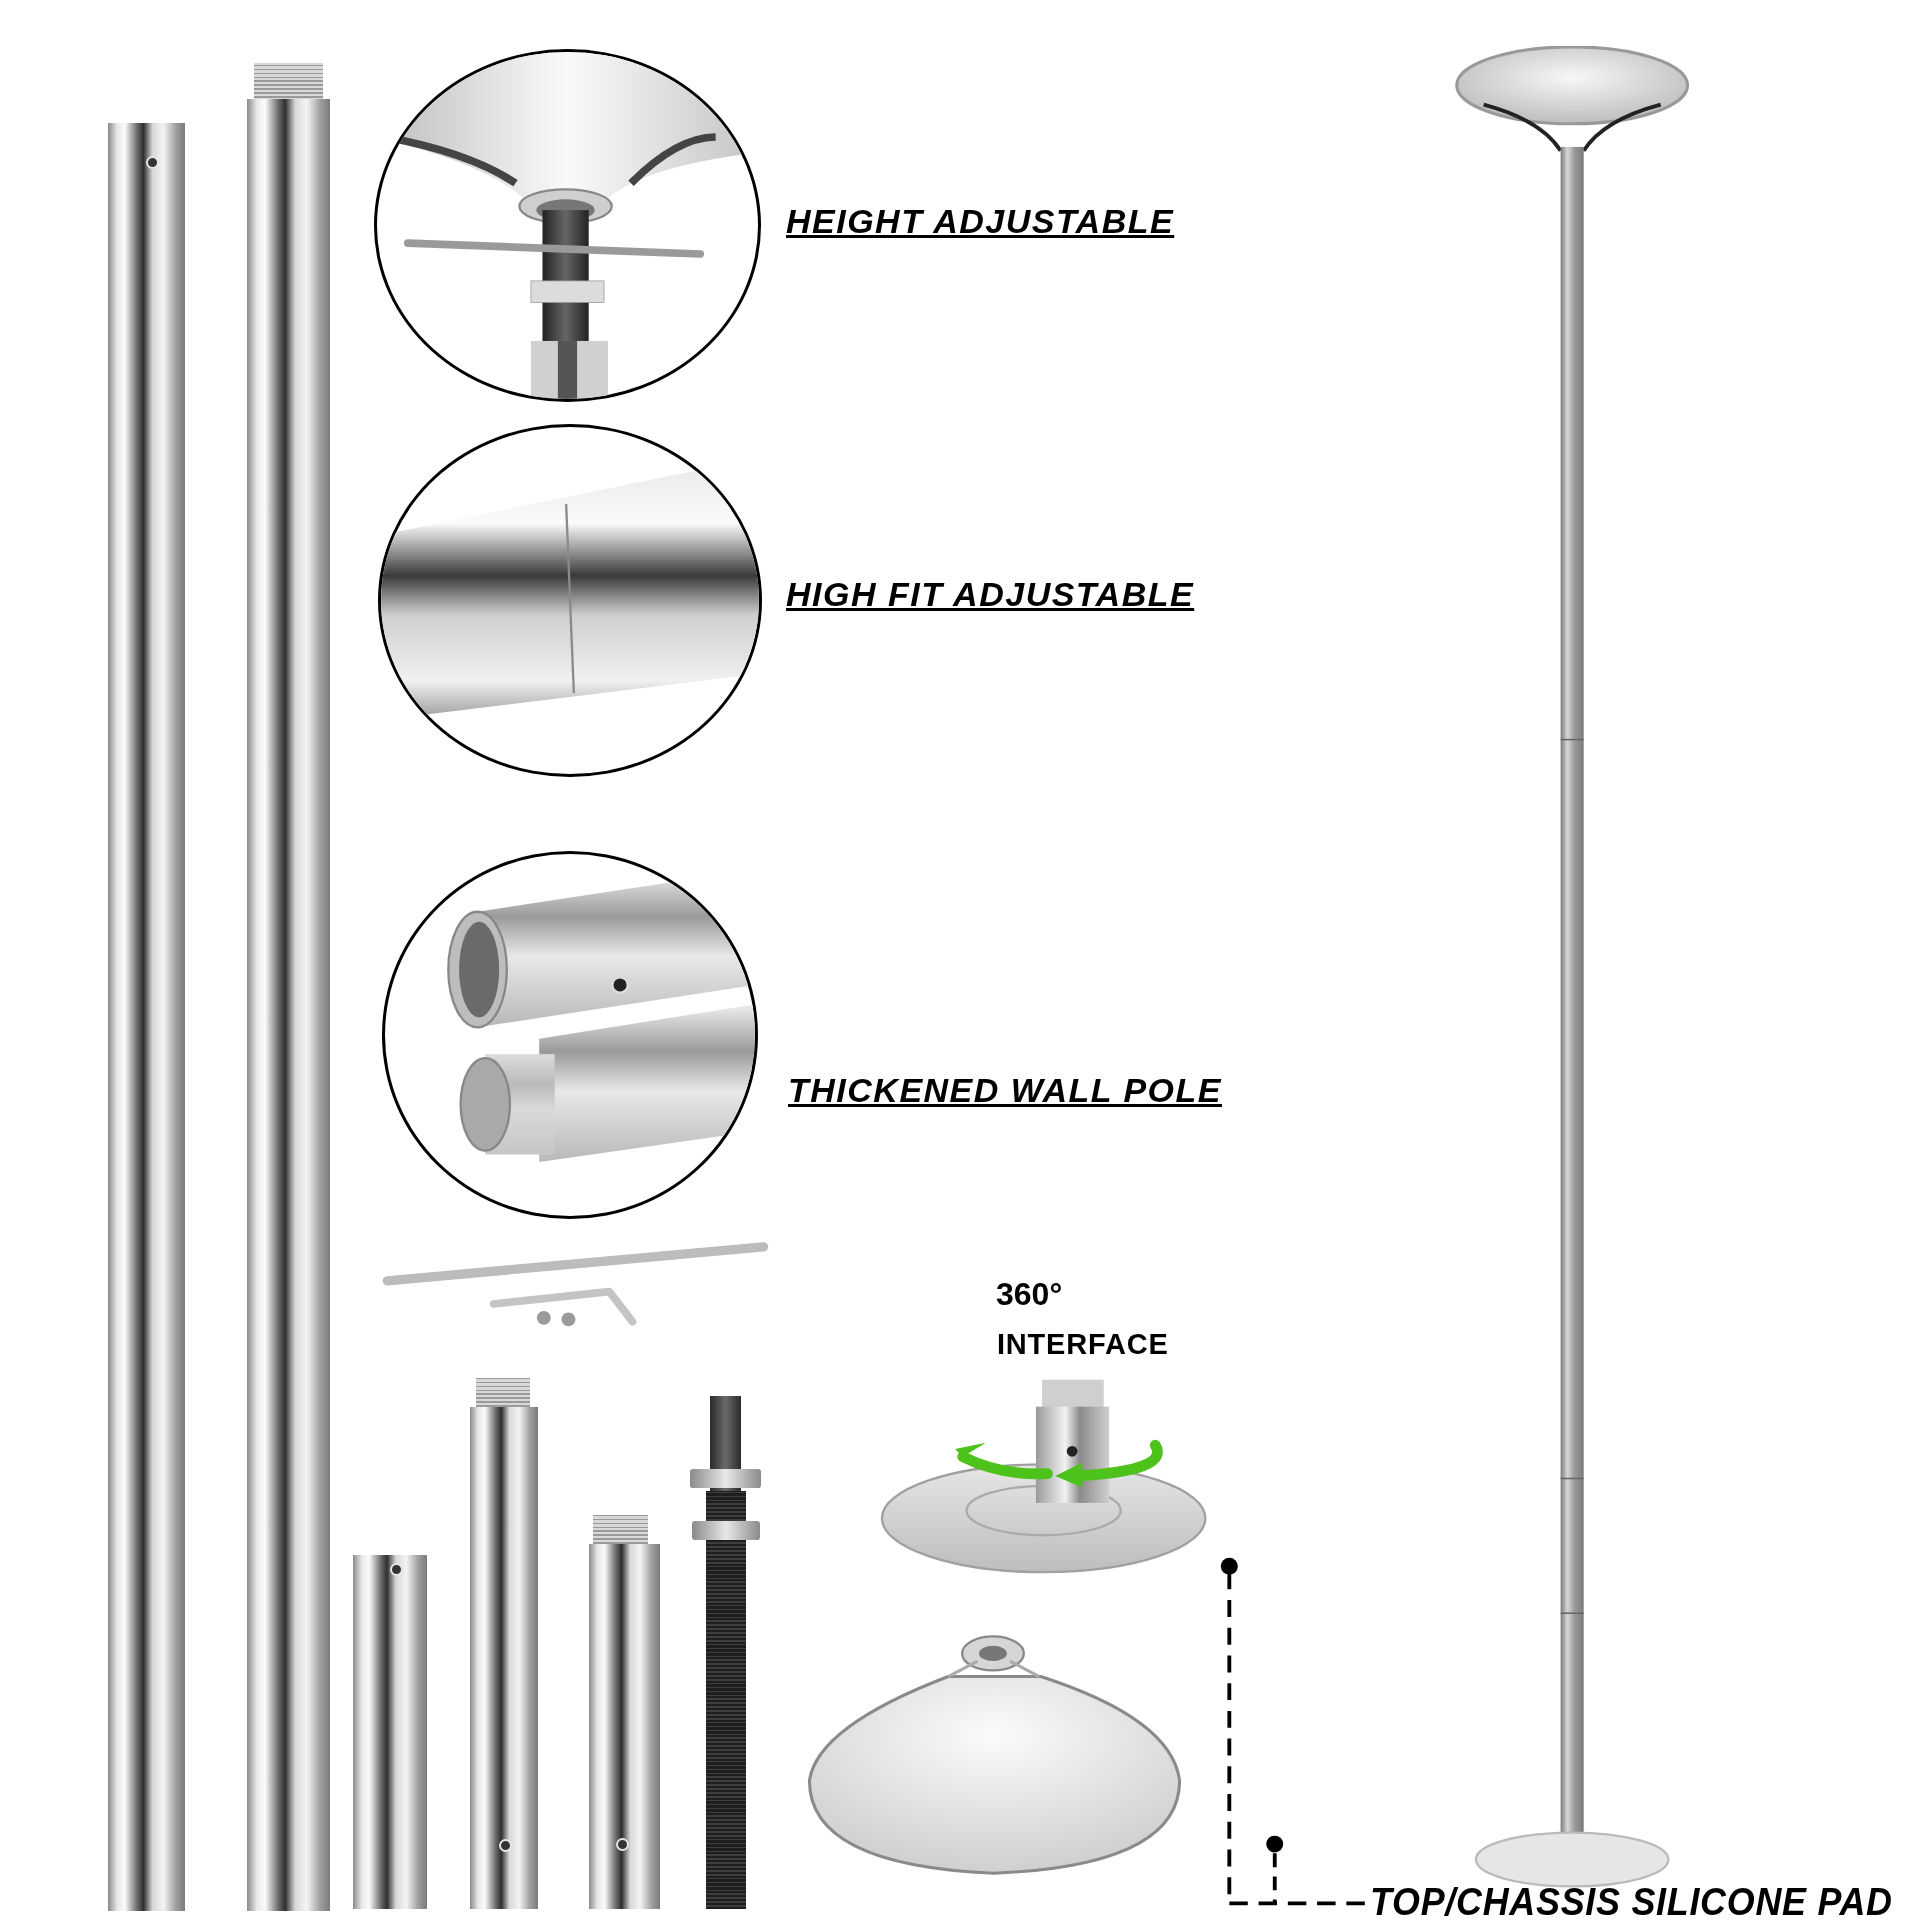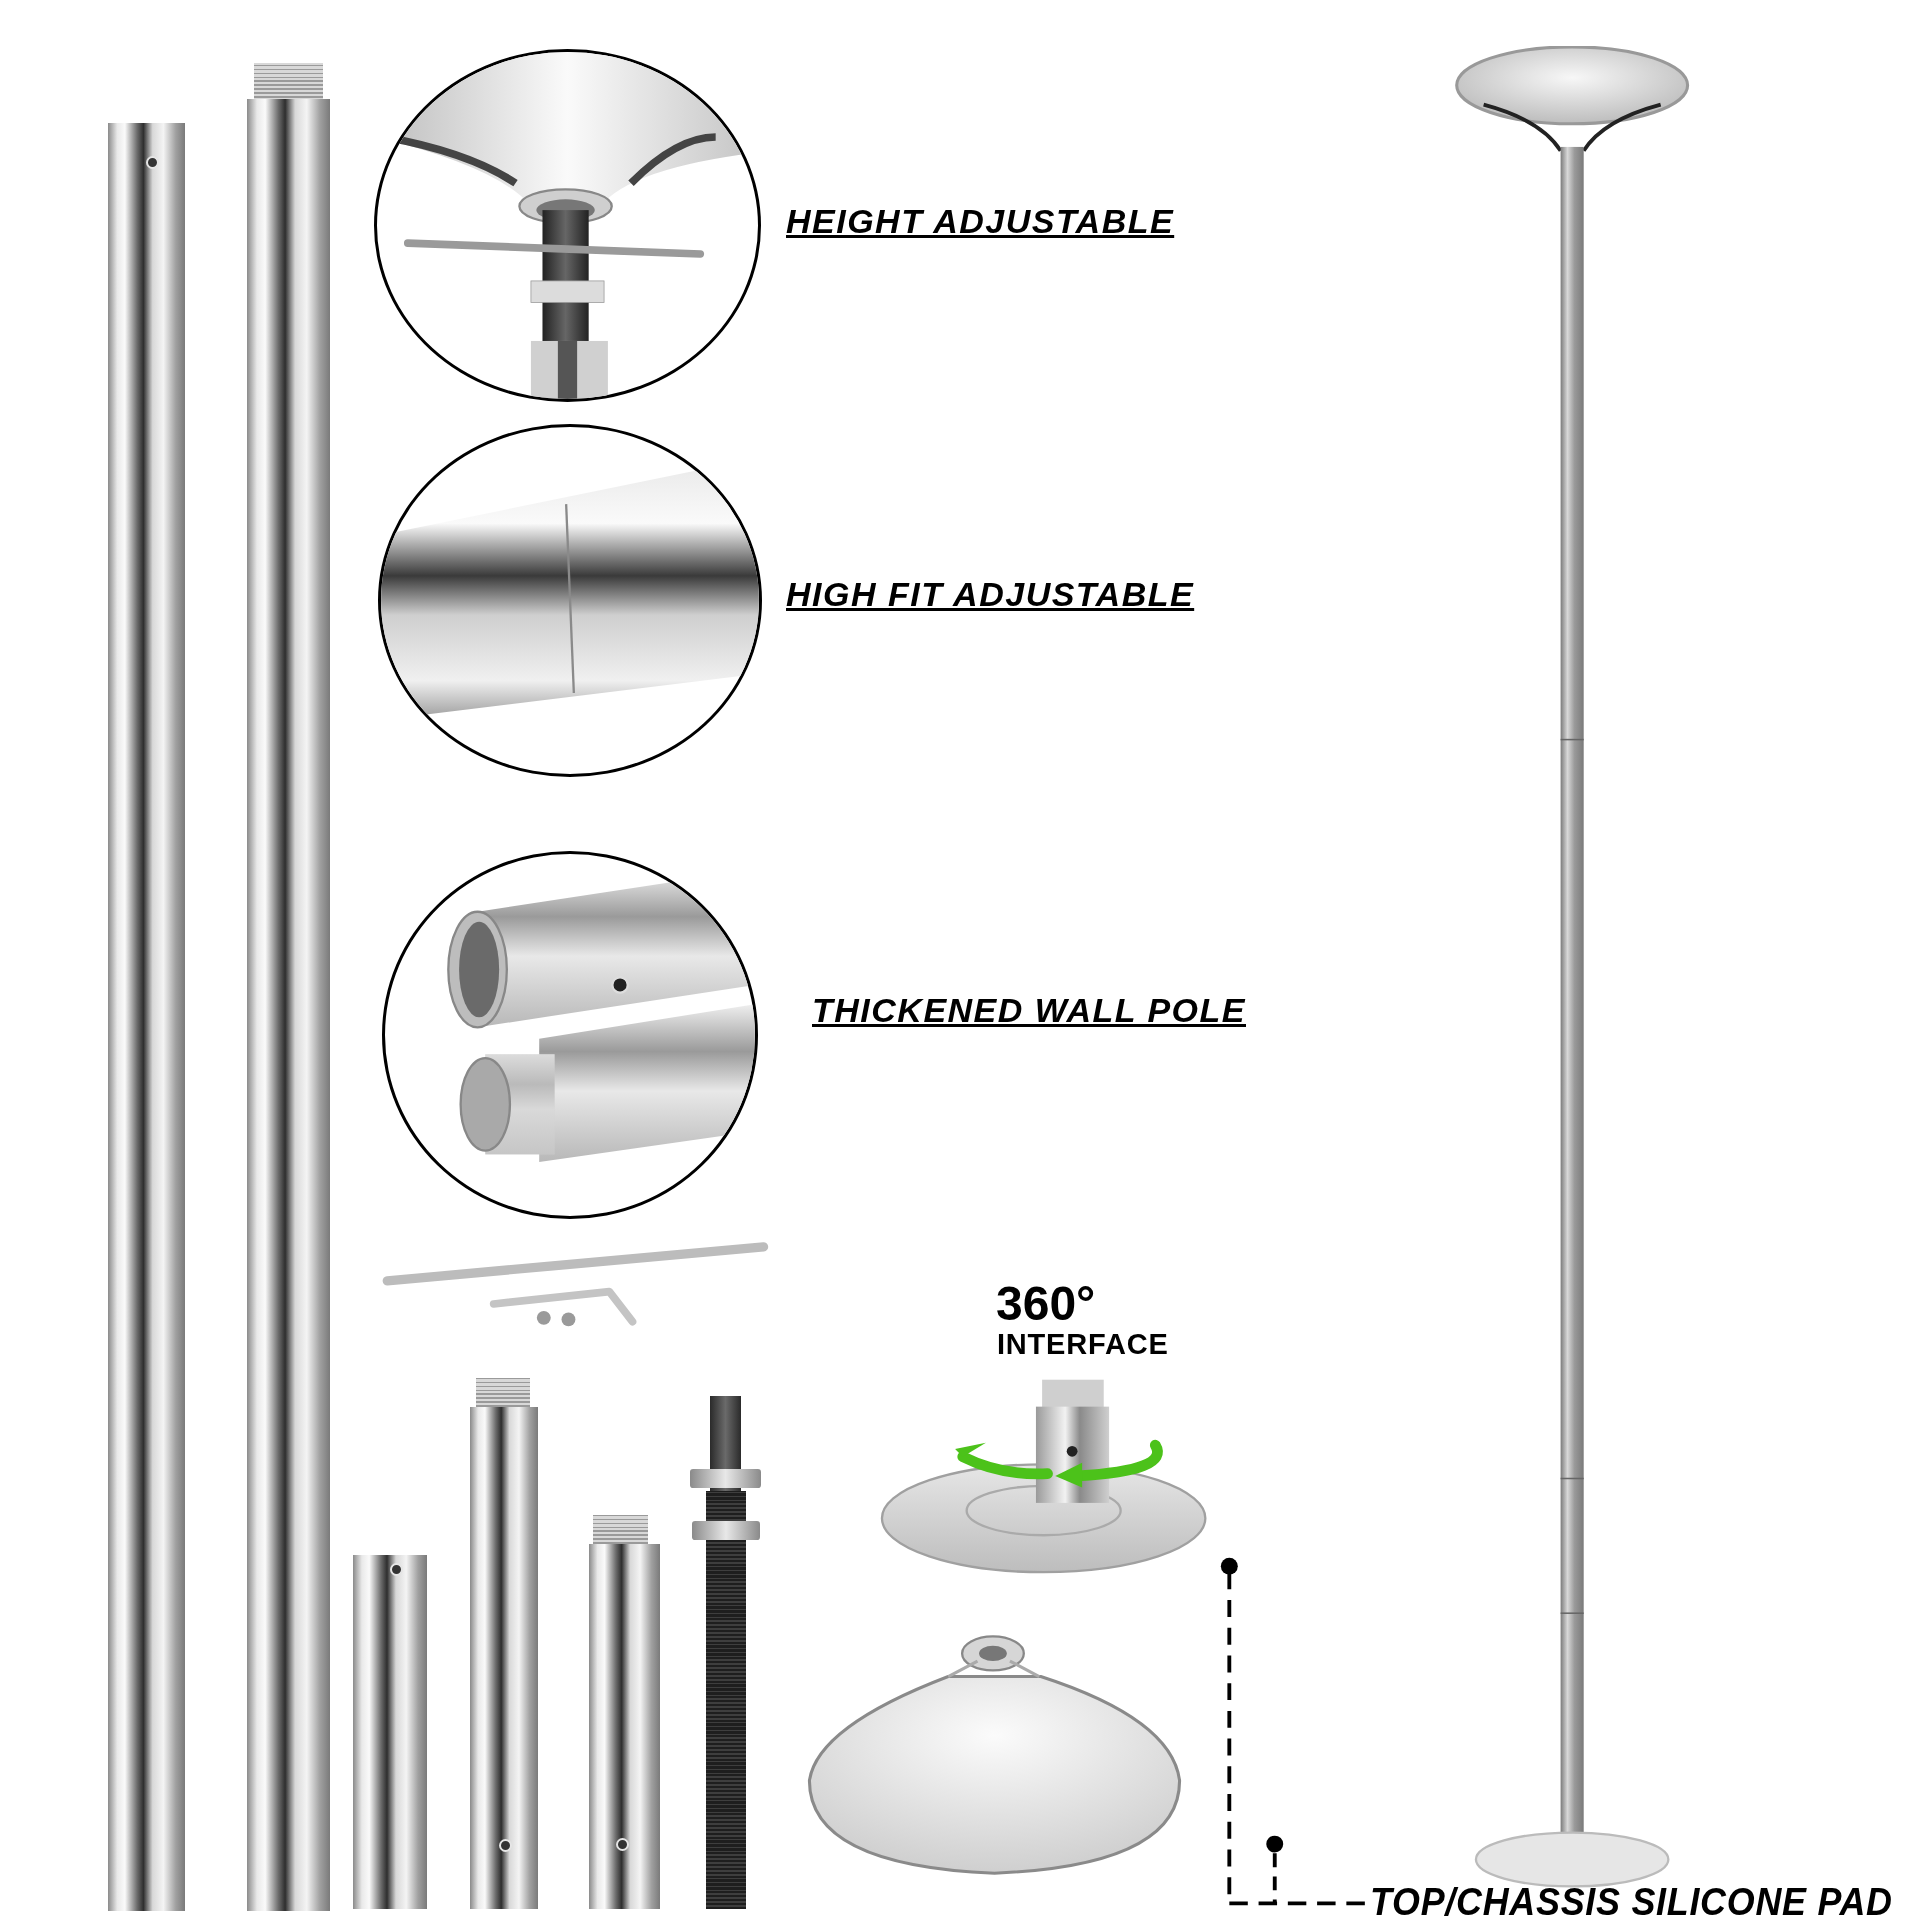--- a/index.html
+++ b/index.html
@@ -4,21 +4,21 @@
 <style>
   html, body { margin:0; padding:0; background:#ffffff; }
   body { width:1926px; height:1926px; position:relative; overflow:hidden; font-family:"Liberation Sans", sans-serif; }
   .abs { position:absolute; }
   .label {
     position:absolute; font-family:"Liberation Sans", sans-serif; font-weight:bold; font-style:italic;
     color:#000; letter-spacing:1.5px; white-space:nowrap;
   }
   .feature-label { font-size:34px; transform:scaleX(1.0);text-decoration:underline; }
   .pad-label { font-size:39px; letter-spacing:0.8px; transform:scaleX(0.92); transform-origin:left center; }
-  .rot-num { position:absolute; font-family:"Liberation Sans", sans-serif; font-weight:bold; font-size:48px; color:#000; white-space:nowrap; }
+  .rot-num { position:absolute; font-family:"Liberation Sans", sans-serif; font-weight:bold; font-size:32px; color:#000; white-space:nowrap; }
   .rot-word { position:absolute; font-family:"Liberation Sans", sans-serif; font-weight:bold; font-size:29px; color:#000; letter-spacing:0.8px; white-space:nowrap; }
   .tube {
     position:absolute;
     background:linear-gradient(90deg,#8a8a8a 0%,#e9e9e9 12%,#fafafa 22%,#6a6a6a 38%,#2e2e2e 46%,#d8d8d8 58%,#f4f4f4 72%,#a0a0a0 88%,#7a7a7a 100%);
   }
   .thread {
     position:absolute;
     background:repeating-linear-gradient(0deg,#d8d8d8 0 2.3px,#9a9a9a 2.3px 3.9px);
   }
   .hole { position:absolute; border-radius:50%; background:#333; border:2.3px solid #e5e5e5; }
@@ -94,21 +94,21 @@
     <polygon points="120,75 480,20 480,170 120,225" fill="url(#tp)"></polygon>
     <ellipse cx="120" cy="150" rx="38" ry="75" fill="#bdbdbd" stroke="#888" stroke-width="3"></ellipse>
     <ellipse cx="122" cy="150" rx="26" ry="62" fill="#6a6a6a"></ellipse>
     <circle cx="305" cy="170" r="10" fill="#222" stroke="#ddd" stroke-width="3"></circle>
     <polygon points="200,240 480,195 480,360 200,400" fill="url(#tp)"></polygon>
     <rect x="130" y="260" width="90" height="130" fill="#cfcfcf"></rect>
     <rect x="130" y="260" width="90" height="130" fill="url(#tp)" opacity="0.4"></rect>
     <ellipse cx="130" cy="325" rx="32" ry="60" fill="#a9a9a9" stroke="#888" stroke-width="3"></ellipse>
   </svg>
 </div>
-<div class="label feature-label" style="left:788px;top:991px;margin-left:24px;">THICKENED WALL POLE</div>
+<div class="label feature-label" style="left:788px;top:1071px;">THICKENED WALL POLE</div>
 
 <svg class="abs" style="left:378px;top:1233px;" width="401" height="108" viewBox="0 0 520 140">
   <path d="M12 62 L500 18" stroke="#bcbcbc" stroke-width="12" stroke-linecap="round"></path>
   <path d="M150 92 L300 76 L330 115" stroke="#c4c4c4" stroke-width="10" fill="none" stroke-linejoin="round" stroke-linecap="round"></path>
   <circle cx="215" cy="110" r="9" fill="#9a9a9a"></circle>
   <circle cx="247" cy="112" r="9" fill="#9a9a9a"></circle>
 </svg>
 
 <div class="tube" style="left:353px;top:1555px;width:74px;height:354px;"></div>
 <div class="hole" style="left:390px;top:1563px;width:9.2px;height:9.2px;"></div>

